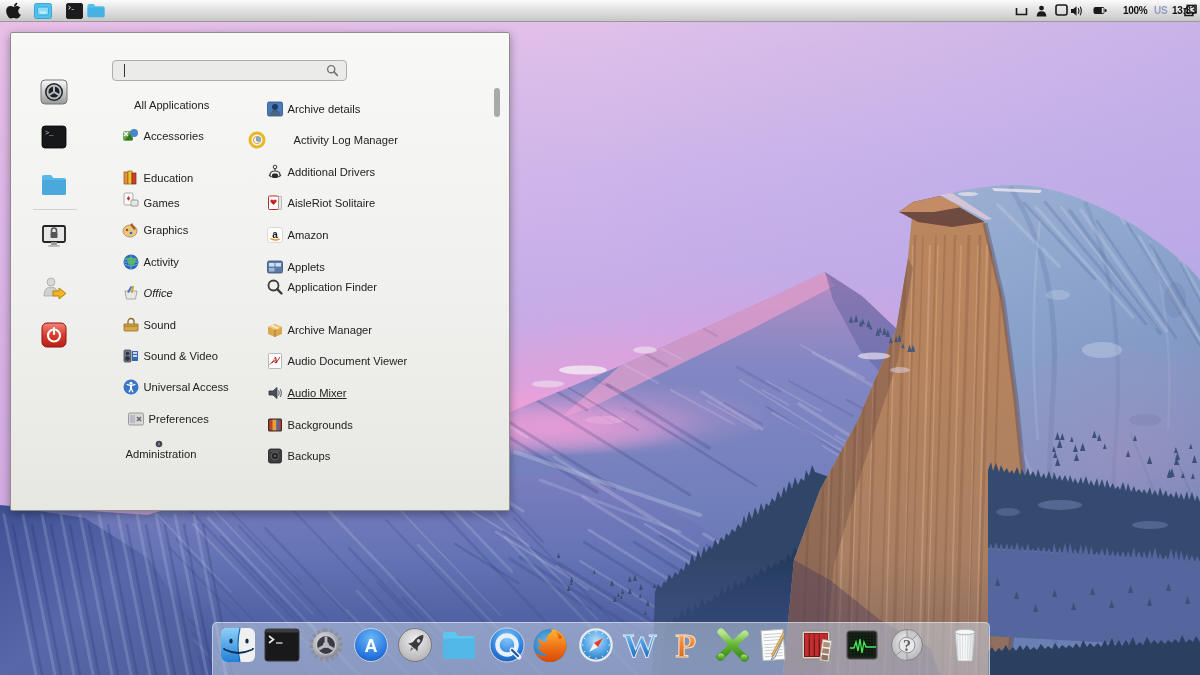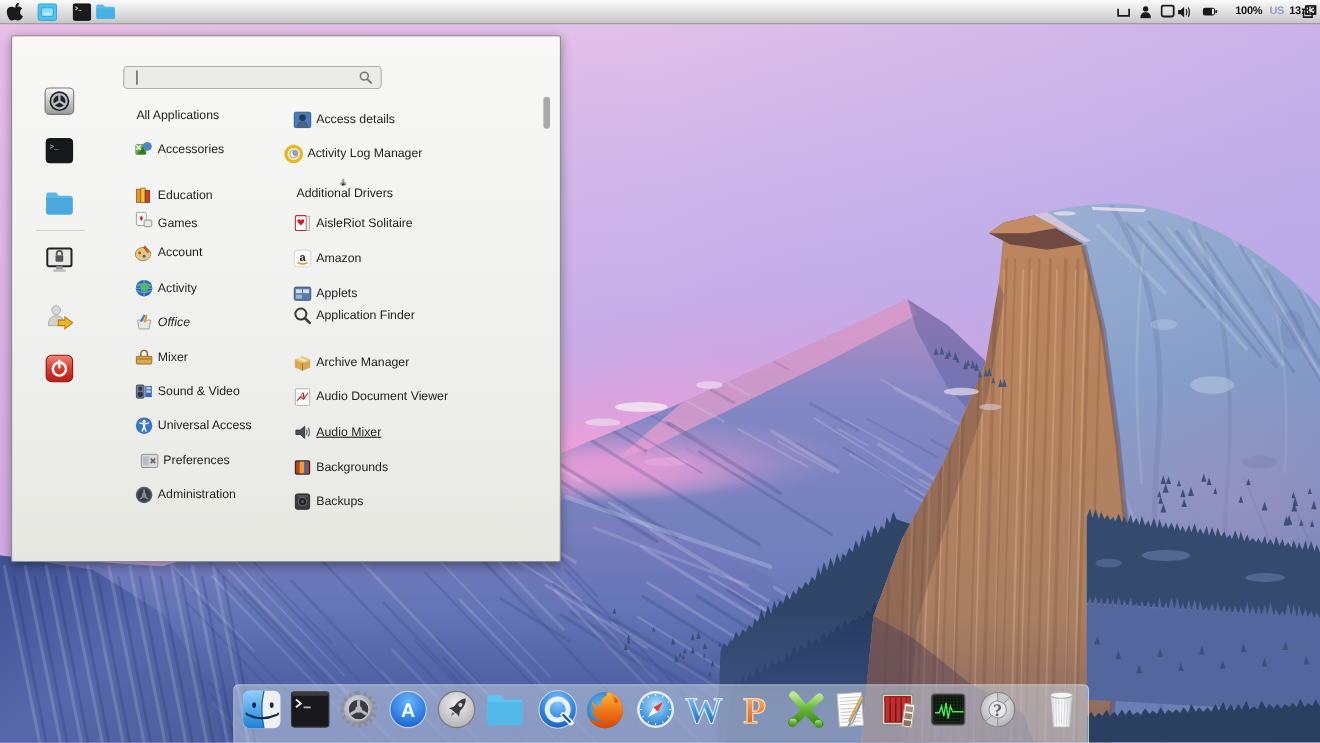--- a/index.html
+++ b/index.html
@@ -757,21 +757,21 @@
               <stop offset="1" stop-color="#b81e14"></stop>
             </linearGradient>
           </defs>
           <rect x="2" y="2" width="24" height="24" rx="5" fill="url(#pwr)" stroke="#8e1410" stroke-width="1"></rect>
           <circle cx="14" cy="14.5" r="6" fill="none" stroke="#fff" stroke-width="2.2"></circle>
           <rect x="12.9" y="6" width="2.2" height="7" rx="1.1" fill="url(#pwr)" stroke="none"></rect>
           <path d="M14,7 V13" stroke="#fff" stroke-width="2.2" stroke-linecap="round"></path>
         </svg></div>
       <div style="position:absolute;left:22px;top:176px;width:44px;height:1px;background:#d0d0cc;"></div>
   <div class="mrow" style="left:111px;top:62px;height:20px;">
-        <span style="margin-left:2px;">All Applications</span>
+        <span style="margin-left:12px;">All Applications</span>
       </div>
       <div class="mrow" style="left:111px;top:93px;height:20px;">
         <svg width="18" height="18" viewBox="0 0 18 18">
           <rect x="1" y="4" width="10" height="10" rx="2" fill="#6aa84f"></rect>
           <path d="M3,13 L8,6 L11,13 Z" fill="#38761d"></path>
           <circle cx="12" cy="6" r="4" fill="#4a86c8"></circle>
           <path d="M2,5 l4,4 M6,5 l-4,4" stroke="#fff" stroke-width="1.4"></path>
         </svg>
         <span class="lbl">Accessories</span>
       </div>
@@ -791,21 +791,21 @@
         </svg>
         <span class="lbl">Games</span>
       </div>
       <div class="mrow" style="left:111px;top:187px;height:20px;">
         <svg width="18" height="18" viewBox="0 0 18 18">
           <ellipse cx="8" cy="10" rx="7" ry="6" fill="#e8c87c" stroke="#a8854a" stroke-width="0.8"></ellipse>
           <circle cx="5" cy="9" r="1.3" fill="#cc3a3a"></circle>
           <circle cx="9" cy="12" r="1.3" fill="#3a62cc"></circle>
           <path d="M10,2 L14,8 L12,9 L8,4 Z" fill="#b06030"></path>
         </svg>
-        <span class="lbl">Account</span>
+        <span class="lbl">Graphics</span>
       </div>
       <div class="mrow" style="left:111px;top:219px;height:20px;">
         <svg width="18" height="18" viewBox="0 0 18 18">
           <circle cx="9" cy="9" r="7.5" fill="#2a66b8"></circle>
           <path d="M2.2,7 Q9,3 15.8,7 M2.2,11 Q9,15 15.8,11 M9,1.5 V16.5 M1.5,9 H16.5" stroke="#79a8e0" stroke-width="1" fill="none"></path>
           <path d="M3,5 Q7,8 6,12 Q9,10 12,13 Q13,8 15,6 Q10,4 3,5" fill="#58c058" opacity="0.85"></path>
         </svg>
         <span class="lbl">Activity</span>
       </div>
       <div class="mrow" style="left:111px;top:250px;height:20px;font-style:italic;">
@@ -815,21 +815,21 @@
           <rect x="9.5" y="2" width="2" height="7" fill="#d8a030" transform="rotate(12 10.5 5)"></rect>
         </svg>
         <span class="lbl">Office</span>
       </div>
       <div class="mrow" style="left:111px;top:282px;height:20px;">
         <svg width="18" height="18" viewBox="0 0 18 18">
           <path d="M2,8 h14 v6 a1,1 0 0 1 -1,1 h-12 a1,1 0 0 1 -1,-1 Z" fill="#d8a848" stroke="#8f6b2a" stroke-width="0.8"></path>
           <path d="M6,8 v-2.5 a3,3 0 0 1 6,0 V8" fill="none" stroke="#8f6b2a" stroke-width="1.3"></path>
           <rect x="2" y="9.5" width="14" height="1.6" fill="#b8882e"></rect>
         </svg>
-        <span class="lbl">Mixer</span>
+        <span class="lbl">Sound</span>
       </div>
       <div class="mrow" style="left:111px;top:313px;height:20px;">
         <svg width="18" height="18" viewBox="0 0 18 18">
           <rect x="2" y="3" width="7" height="12" rx="1" fill="#707a88" stroke="#454c58" stroke-width="0.8"></rect>
           <circle cx="5.5" cy="6.5" r="1.8" fill="#2e3440"></circle>
           <circle cx="5.5" cy="11.5" r="2.4" fill="#2e3440"></circle>
           <rect x="10" y="4" width="6" height="10" fill="#3a68b0"></rect>
           <rect x="11" y="5" width="4" height="2" fill="#c8d8f0"></rect>
           <rect x="11" y="8" width="4" height="2" fill="#c8d8f0"></rect>
         </svg>
@@ -844,48 +844,48 @@
         <span class="lbl">Universal Access</span>
       </div>
       <div class="mrow" style="left:116px;top:376px;height:20px;">
         <svg width="18" height="18" viewBox="0 0 18 18">
           <rect x="1.5" y="3" width="15" height="12" rx="1.5" fill="#d8d8d4" stroke="#888" stroke-width="0.8"></rect>
           <rect x="3" y="5" width="5" height="8" fill="#b8bcc8"></rect>
           <path d="M10,7 l4,4 M14,7 l-4,4" stroke="#667" stroke-width="1.6"></path>
         </svg>
         <span class="lbl">Preferences</span>
       </div>
-      <div class="mrow" style="left:111px;top:407px;height:20px;">
+      <div class="mrow" style="left:111px;top:407px;height:20px;flex-direction:column;">
         <svg width="18" height="18" viewBox="0 0 18 18">
           <circle cx="9" cy="9" r="7.5" fill="#555b66"></circle>
           <circle cx="9" cy="9" r="6" fill="#383e48"></circle>
           <circle cx="9" cy="9" r="2" fill="#888f9a"></circle>
           <path d="M9,4 V8 M9,10 L5.5,12.5 M9,10 L12.5,12.5" stroke="#888f9a" stroke-width="1.6"></path>
         </svg>
         <span class="lbl">Administration</span>
       </div>
       <div class="mrow" style="left:255px;top:66px;height:20px;">
         <svg width="18" height="18" viewBox="0 0 18 18">
           <rect x="1.5" y="2" width="15" height="14" rx="1.5" fill="#4a7ab8" stroke="#2a5288" stroke-width="0.8"></rect>
           <circle cx="9" cy="7" r="3" fill="#1e3a5e"></circle>
           <path d="M4,16 Q4,10.5 9,10.5 Q14,10.5 14,16 Z" fill="#1e3a5e"></path>
           <path d="M4,16 Q4,11 9,11 Q14,11 14,16 Z" fill="#d8e4f0" opacity="0.25"></path>
         </svg>
-        <span class="lbl">Access details</span>
-      </div>
-      <div class="mrow" style="left:247px;top:97px;height:20px;">
+        <span class="lbl">Archive details</span>
+      </div>
+      <div class="mrow" style="left:237px;top:97px;height:20px;gap:24px;">
         <svg width="18" height="18" viewBox="0 0 18 18">
           <circle cx="9" cy="9" r="7" fill="none" stroke="#e8b820" stroke-width="3"></circle>
           <circle cx="9" cy="9" r="3.6" fill="#f8f4e8" stroke="#c89018" stroke-width="0.8"></circle>
           <path d="M9,6.5 V9 L11,10.5" stroke="#7088b0" stroke-width="1.2" fill="none"></path>
           <circle cx="10.5" cy="8" r="2.6" fill="#7a9ac8" opacity="0.8"></circle>
         </svg>
         <span class="lbl">Activity Log Manager</span>
       </div>
-      <div class="mrow" style="left:255px;top:129px;height:20px;flex-direction:column;">
+      <div class="mrow" style="left:255px;top:129px;height:20px;">
         <svg width="18" height="18" viewBox="0 0 18 18">
           <circle cx="9" cy="4" r="1.8" fill="none" stroke="#3a3a3a" stroke-width="1"></circle>
           <path d="M9,5.5 V8 M4,12 Q4,8 9,8 Q14,8 14,12" fill="none" stroke="#3a3a3a" stroke-width="1.2"></path>
           <path d="M3,12 L5.5,14 M15,12 L12.5,14" stroke="#3a3a3a" stroke-width="1.4"></path>
           <rect x="6" y="10.5" width="6" height="4.5" rx="1.5" fill="#2a2a2a"></rect>
         </svg>
         <span class="lbl">Additional Drivers</span>
       </div>
       <div class="mrow" style="left:255px;top:160px;height:20px;">
         <svg width="18" height="18" viewBox="0 0 18 18">

